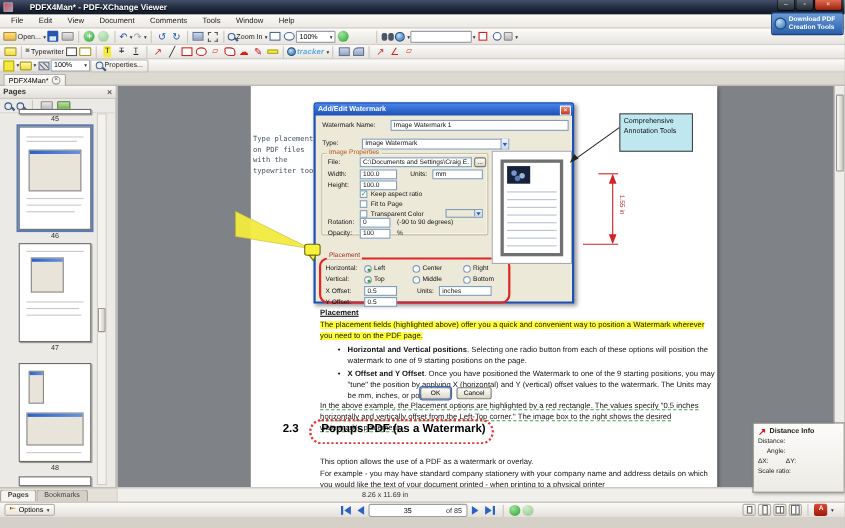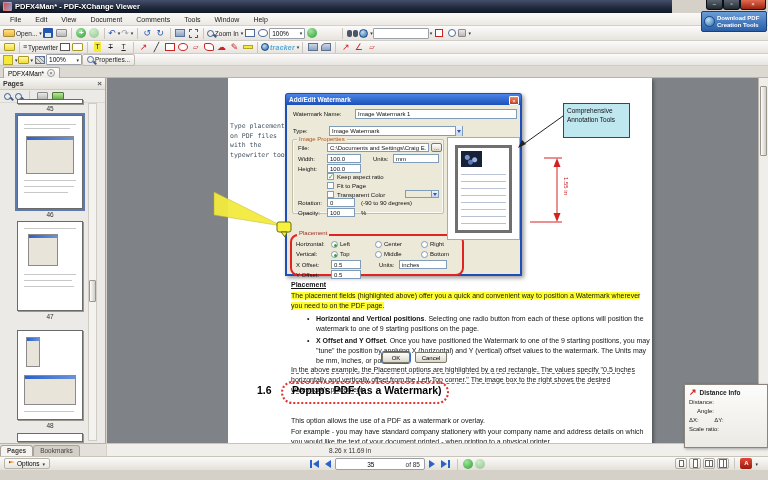--- a/index.html
+++ b/index.html
@@ -2,21 +2,21 @@
 <html><head>
 <meta charset="utf-8">
 <style>
   * { margin:0; padding:0; box-sizing:border-box; }
   html,body { width:768px; height:480px; overflow:hidden; }
   body { font-family:"Liberation Sans", sans-serif; background:#d5d1c9; }
   #screen { position:relative; width:768px; height:480px; overflow:hidden; background:#d5d1c9; }
   .abs { position:absolute; }
 
   
-  .titlebar { left:0; top:0; width:672px; height:13px; background:linear-gradient(180deg,#44506a 0%,#222c40 55%,#101824 100%); color:#fff; display:flex; align-items:center; z-index:30; }
+  .titlebar { left:0; top:0; width:768px; height:13px; background:linear-gradient(180deg,#44506a 0%,#222c40 55%,#101824 100%); color:#fff; display:flex; align-items:center; z-index:30;gap:12px; }
   .titlebar .appicon { width:9px; height:9px; margin:0 3px 0 3px; background:linear-gradient(135deg,#e24a3a,#8aa7e0); border:1px solid #fff3; border-radius:1px; }
   .titlebar .title { font-size:7.5px; font-weight:bold; text-shadow:0 1px 1px #000; }
   .winbtns { right:2px; top:0; display:flex; z-index:31; }
   .winbtn { width:17px; height:10px; border:1px solid #0a0f16; border-top:none; border-radius:0 0 3px 3px; background:linear-gradient(180deg,#5a6470,#242a33); color:#eee; font-size:6px; line-height:9px; text-align:center; }
   .winbtn.close { width:26px; background:linear-gradient(180deg,#e06a4f,#9c2310); }
 
   .menubar { left:0; top:13px; width:768px; height:13px; background:linear-gradient(180deg,#fbfaf8,#ece9e4); border-bottom:1px solid #d4d0c8; display:flex; align-items:center; gap:2px; padding-left:4px; z-index:20; }
   .menuitem { font-size:7px; color:#222; padding:1px 6px; }
 
   .tbrow { left:0; width:768px; background:linear-gradient(180deg,#fcfbfa,#e7e4df); border-bottom:1px solid #d0cdc6; display:flex; align-items:center; padding-left:3px; z-index:20; }
@@ -432,21 +432,21 @@
 
     <div class="bodytext" style="left:79px;top:236px">•</div>
     <div class="bodytext" style="left:88px;top:236px;width:336px"><span class="b">Horizontal and Vertical positions</span><span>. Selecting one radio button from each of these options will position the watermark to one of 9 starting positions on the page.</span></div>
 
     <div class="bodytext" style="left:79px;top:258px">•</div>
     <div class="bodytext" style="left:88px;top:258px;width:336px"><span class="b">X Offset and Y Offset</span><span>. Once you have positioned the Watermark to one of the 9 starting positions, you may "tune" the position by applying X (horizontal) and Y (vertical) offset values to the watermark. The Units may be mm, inches, or points.</span></div>
 
     <div class="bodytext" style="left:63px;top:287px;width:352px"><span class="gr-ul">In the above example, the Placement options are highlighted by a red rectangle. The values specify "0.5 inches horizontally and vertically offset from the Left-Top corner." The image box to the right shows the desired watermark's placement.</span></div>
 
     <div class="cloud" style="left:53px;top:303px;width:168px;height:23px"></div>
-    <div class="bodytext h28" style="left:29px;top:307px">1.6</div>
+    <div class="bodytext h28" style="left:29px;top:307px">2.3</div>
     <div class="bodytext h28" style="left:64px;top:307px">Popups PDF (as a Watermark)</div>
 
     <div class="bodytext" style="left:63px;top:338px;width:356px">This option allows the use of a PDF as a watermark or overlay.</div>
     <div class="bodytext" style="left:63px;top:349px;width:356px">For example - you may have standard company stationery with your company name and address details on which you would like the text of your document printed - when printing to a physical printer</div>
   </div>
 
   <div class="abs dlg">
     <div class="tbar">
         <span>Add/Edit Watermark</span>
       </div>

